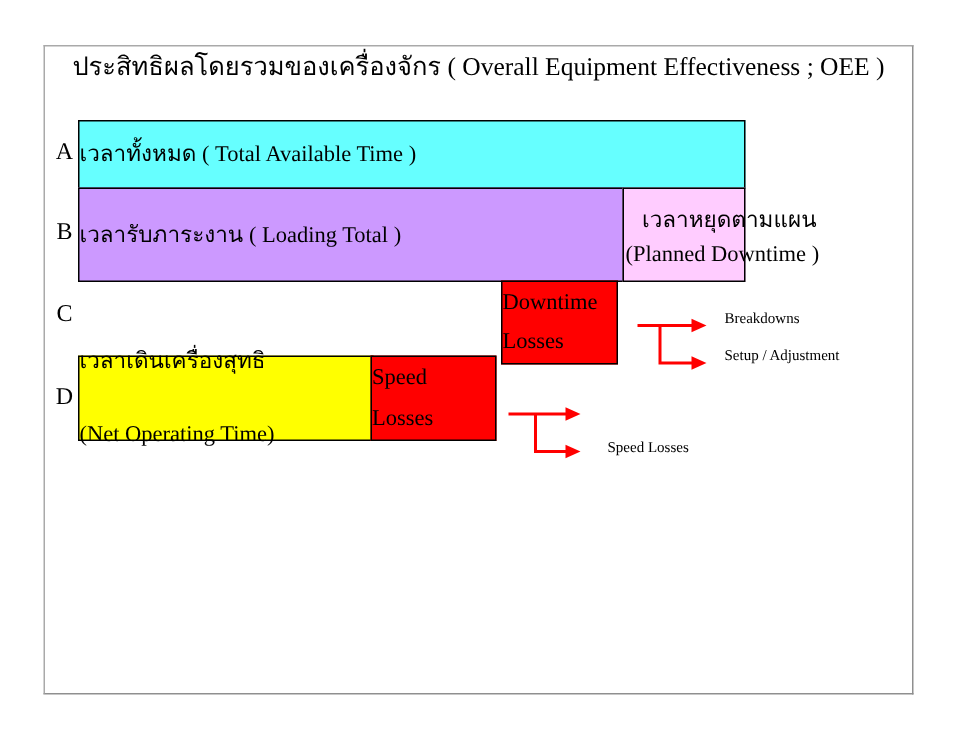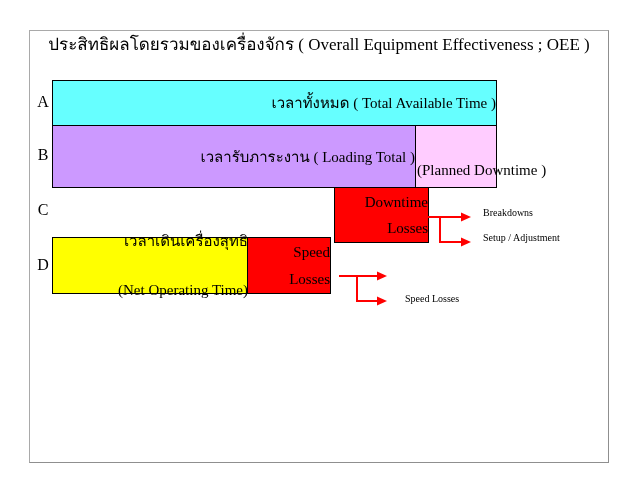--- a/index.html
+++ b/index.html
@@ -34,21 +34,21 @@
     left: 34px;
     width: 18px;
     text-align: center;
     font-size: 16px;
   }
   .bar {
     position: absolute;
     border: 1.5px solid #000000;
     display: flex;
     flex-direction: column;
-    align-items: flex-end;
+    align-items: flex-start;
     justify-content: center;
     font-size: 15px;
     text-align: center;
     line-height: 26px;
   }
   .bar-cyan   { background: #66FFFF; }
   .bar-purple { background: #CC99FF; }
   .bar-pink   { background: #FFCCFF; }
   .bar-green  { background: #66FF66; }
   .bar-red    { background: #FF0000; }
@@ -84,23 +84,24 @@
   <div class="rowlabel" style="top: 256px;">D</div>
 
   <div class="bar bar-cyan" style="left:52px; top:80px; width:445px; height:46px;">
     <span>เวลาทั้งหมด ( Total Available Time )</span>
   </div>
 
   <div class="bar bar-purple" style="left:52px; top:125px; width:364px; height:63px;">
     <span>เวลารับภาระงาน ( Loading Total )</span>
   </div>
   <div class="bar bar-pink" style="left:415px; top:125px; width:82px; height:63px;"></div>
+  <span class="overflow-line" style="left:428px; top:134px;">เวลาหยุดตามแผน</span>
   <span class="overflow-line" style="left:417px; top:162px;">(Planned Downtime )</span>
 
-  <div class="bar bar-red" style="left:334px; top:187px; width:95px; height:56px;">
+  <div class="bar bar-red" style="left:334px; top:187px; width:78px; height:56px;">
     <span>Downtime</span>
     <span>Losses</span>
   </div>
 
   <div class="bar bar-yellow" style="left:52px; top:237px; width:197px; height:57px; line-height:27px;">
     <span>เวลาเดินเครื่องสุทธิ</span>
     <span>(Net Operating Time)</span>
   </div>
   <div class="bar bar-red" style="left:247px; top:237px; width:84px; height:57px; line-height:27px;">
     <span>Speed</span>

